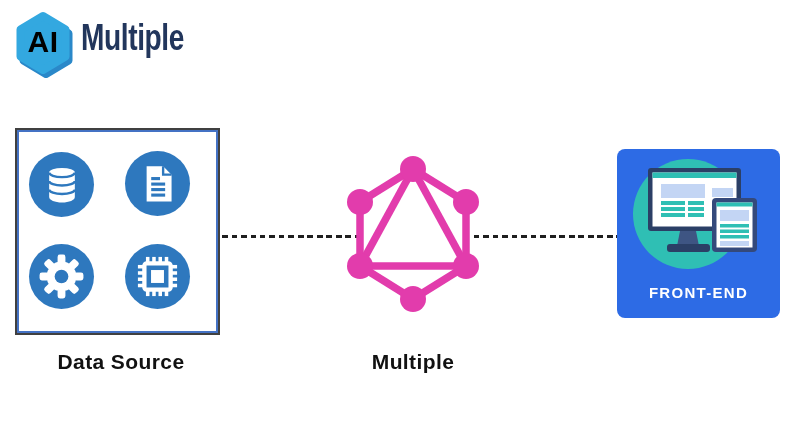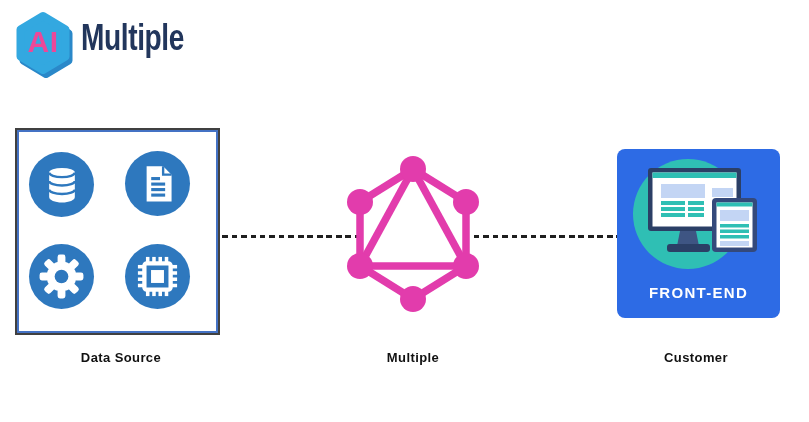--- a/index.html
+++ b/index.html
@@ -1,23 +1,23 @@
 <!DOCTYPE html>
 <html style="--logo-blue: #33A8E0; --logo-shadow: #2A88C9; --navy: #22365C; --icon-blue: #2E78BE; --box-border-outer: #404040; --box-border-inner: #4472C4; --pink: #E23CAC; --customer-blue: #2D6BE5; --teal: #2FBFB4; --periwinkle: #C3D5F4; --screen-navy: #2B3F66; --stand-navy: #3E5583; --tablet-navy: #34497B; --dash: #1F1F1F; --label-color: #111111;"><head>
 <meta charset="utf-8">
 <style>
 *{box-sizing:border-box}
 html,body{margin:0;padding:0;width:809px;height:422px;background:#fff;overflow:hidden}
 body{font-family:"Liberation Sans",sans-serif;position:relative}
 .abs{position:absolute}
-.logo-ai{left:12px;top:6px;width:62px;height:72px;display:flex;align-items:center;justify-content:center;font-size:30px;font-weight:bold;color:#ec4899;letter-spacing:0.5px}
+.logo-ai{left:12px;top:6px;width:62px;height:72px;display:flex;align-items:center;justify-content:center;font-size:30px;font-weight:bold;color:#000000;letter-spacing:0.5px}
 .logo-name{left:81px;top:17px;font-size:36px;font-weight:bold;color:var(--navy);transform:scaleX(0.78);transform-origin:left center;letter-spacing:-0.5px}
 .ds-box{left:15px;top:128px;width:205px;height:207px;border:2px solid var(--box-border-outer);box-shadow:inset 0 0 0 2px var(--box-border-inner);background:#fff}
 .ds-circle{width:65px;height:65px;border-radius:50%;background:var(--icon-blue);display:flex;align-items:center;justify-content:center}
-.node-label{width:220px;text-align:center;top:350px;font-size:13px;font-weight:bold;color:var(--label-color);letter-spacing:0.4px}
+.node-label{width:220px;text-align:center;top:350px;font-size:21px;font-weight:bold;color:var(--label-color);letter-spacing:0.4px}
 .connector{height:2.6px;background:repeating-linear-gradient(90deg,var(--dash) 0 5.5px,transparent 5.5px 9.5px)}
 .customer-box{left:617px;top:149px;width:163px;height:169px;border-radius:8px;background:var(--customer-blue);overflow:hidden}
 .frontend-caption{left:0;top:135px;width:163px;text-align:center;font-size:15px;font-weight:bold;color:#fff;letter-spacing:1.3px}
 </style>
 </head>
 <body>
 
 <div style="position:absolute;inset:0">
 
   <div>
@@ -143,15 +143,14 @@
         <rect x="99.5" y="53.5" width="36" height="4" style="fill:var(--teal)"></rect>
         <rect x="103" y="61" width="29" height="11" style="fill:var(--periwinkle)"></rect>
         <rect x="103" y="75" width="29" height="3.5" style="fill:var(--teal)"></rect>
         <rect x="103" y="80.5" width="29" height="3.5" style="fill:var(--teal)"></rect>
         <rect x="103" y="86" width="29" height="3.5" style="fill:var(--teal)"></rect>
         <rect x="103" y="92" width="29" height="5" style="fill:var(--periwinkle)"></rect>
       </g>
     </svg>
     <div class="abs frontend-caption">FRONT-END</div>
   </div>
-  <div class="abs node-label" style="left:586px">Customer</div>
 
 </div>
 
 </body></html>

